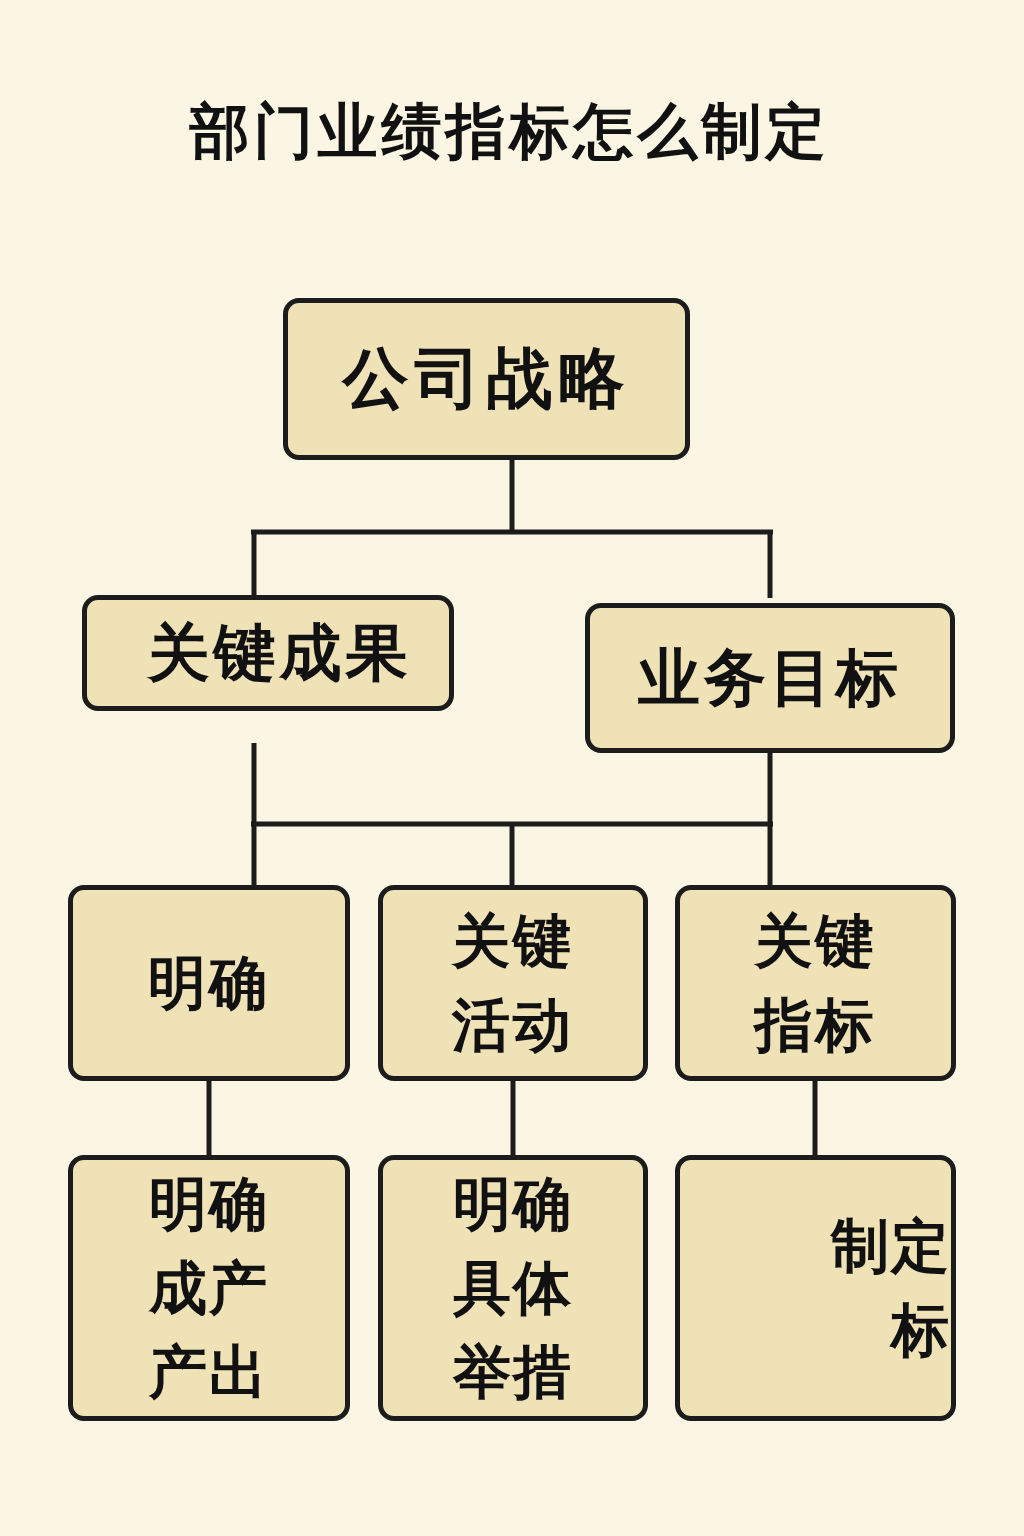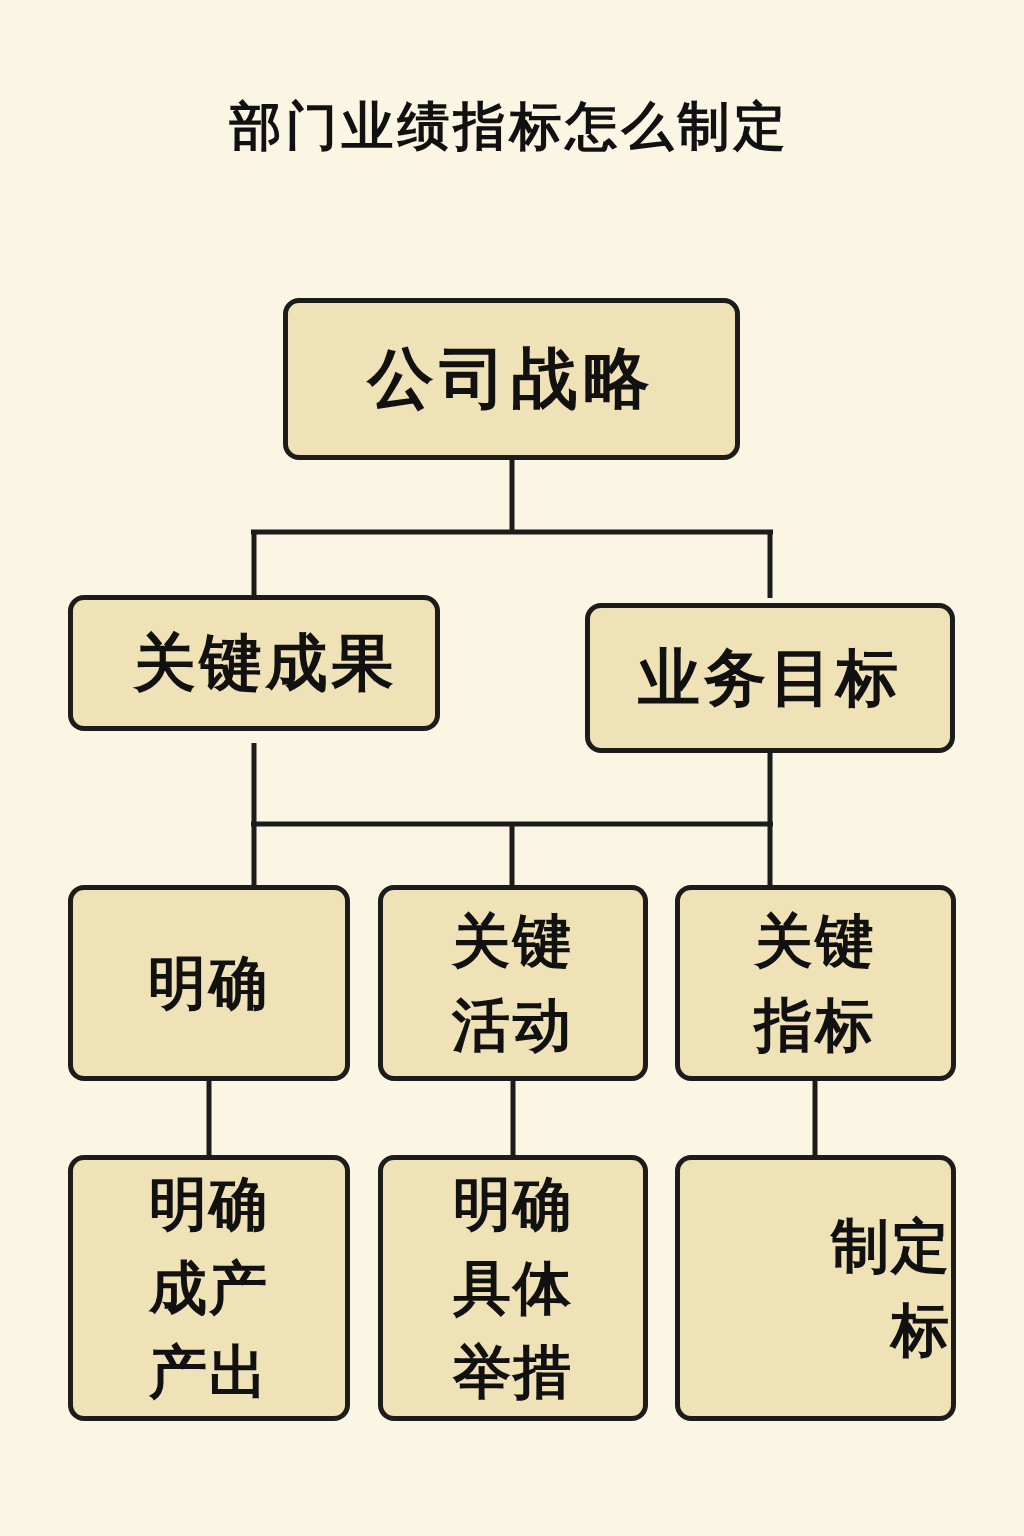--- a/index.html
+++ b/index.html
@@ -19,21 +19,21 @@
   .canvas{
     position:absolute;
     left:0; top:0;
     width:1024px; height:1536px;
   }
   .page-title{
     position:absolute;
     left:0; top:92px;
     width:1019px;
     text-align:center;
-    font-size:52px;
+    font-size:60px;
     font-weight:900;
     letter-spacing:4px;
     color:#111;
   }
   svg.connectors{
     position:absolute;
     left:0; top:0;
     width:1024px; height:1536px;
   }
   svg.connectors line{
@@ -51,24 +51,24 @@
     justify-content:center;
     text-align:center;
     font-weight:800;
     color:#111;
   }
   .node .line{
     display:block;
     line-height:1.45;
   }
   .node-root{
-    left:283px; top:298px; width:457px; height:162px;
+    left:283px; top:298px; width:407px; height:162px;
     font-size:66px; letter-spacing:6px;
   }
-  .node-l2-left{ left:68px;  top:595px; width:372px; height:136px; font-size:62px; letter-spacing:4px;padding-left:23px;}
+  .node-l2-left{ left:82px;  top:595px; width:372px; height:116px; font-size:62px; letter-spacing:4px;padding-left:23px;}
   .node-l2-right{left:585px; top:595px; width:370px; height:150px; font-size:62px; letter-spacing:4px;margin-top:8px;}
   .node-l3{ top:885px; height:196px; font-size:58px; letter-spacing:3px;}
   .node-l3-left{ left:68px;  width:282px;}
   .node-l3-mid{  left:378px; width:270px;}
   .node-l3-right{left:675px; width:281px;}
   .node-l4{ top:1155px; height:266px; font-size:58px; letter-spacing:2px;}
   .node-l4-left{ left:68px;  width:282px;}
   .node-l4-mid{  left:378px; width:270px;}
   .node-l4-right{left:675px; width:281px;align-items:flex-end;}
 </style>

